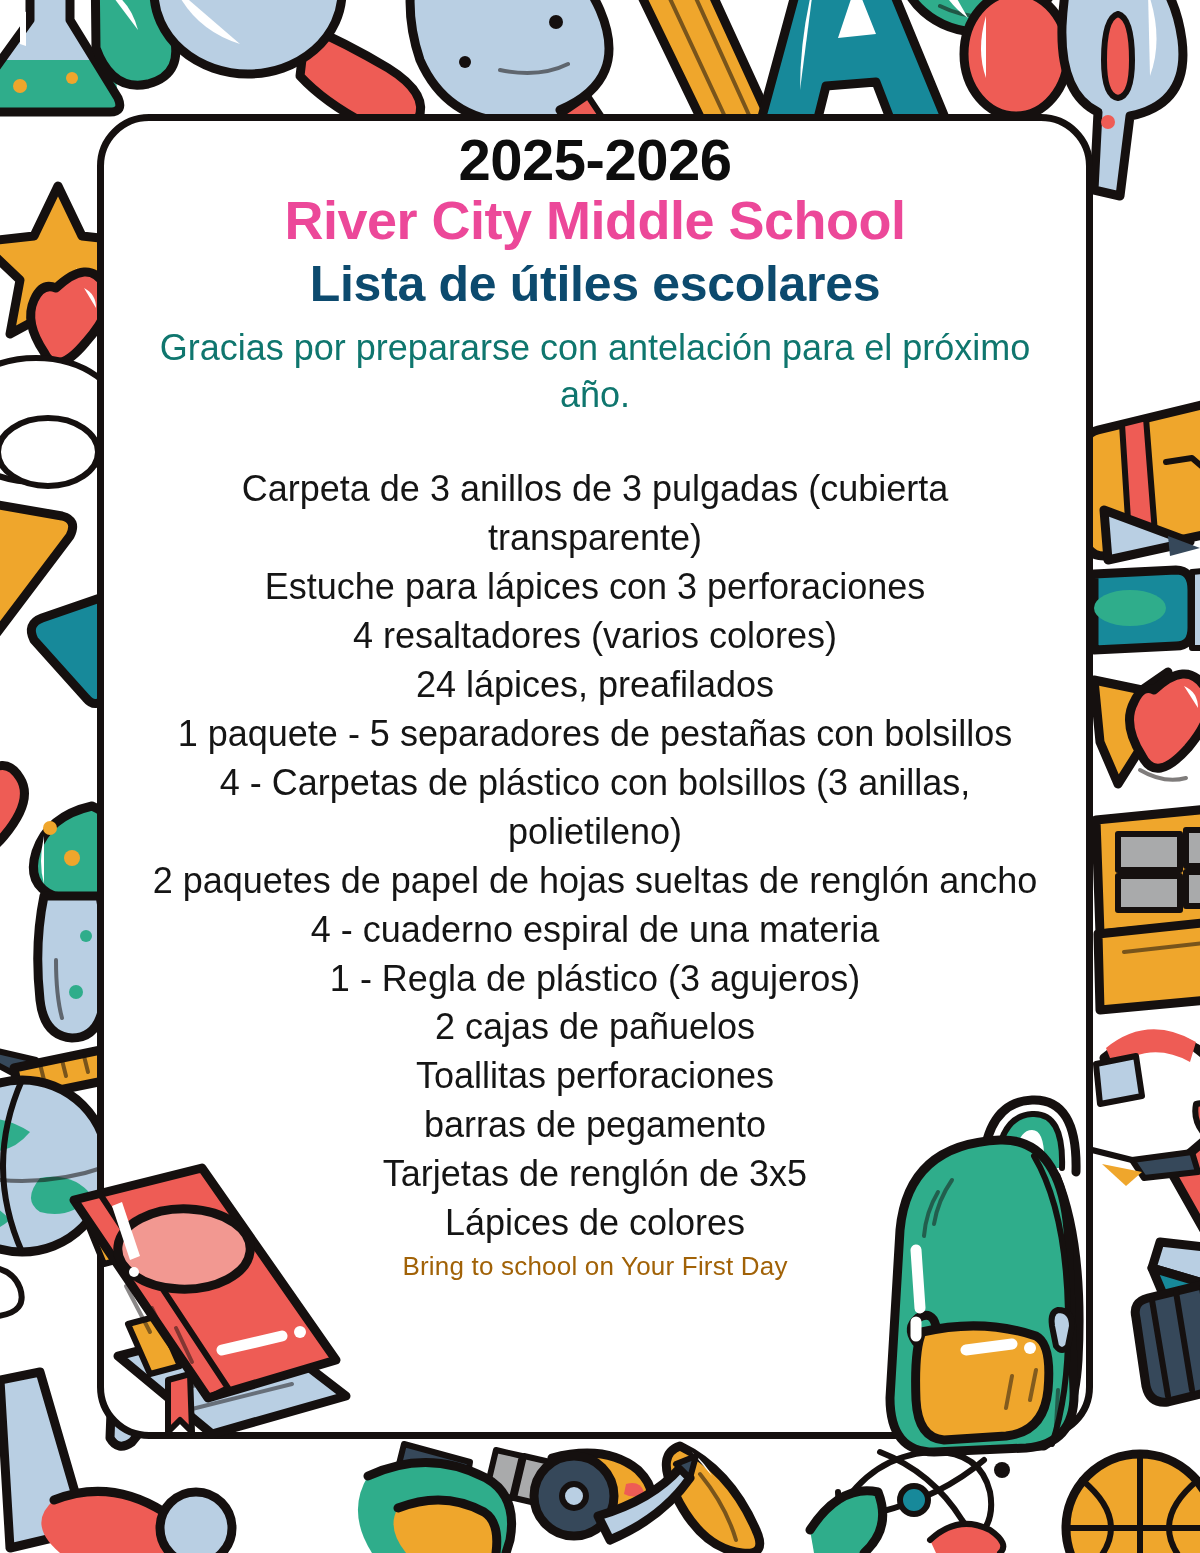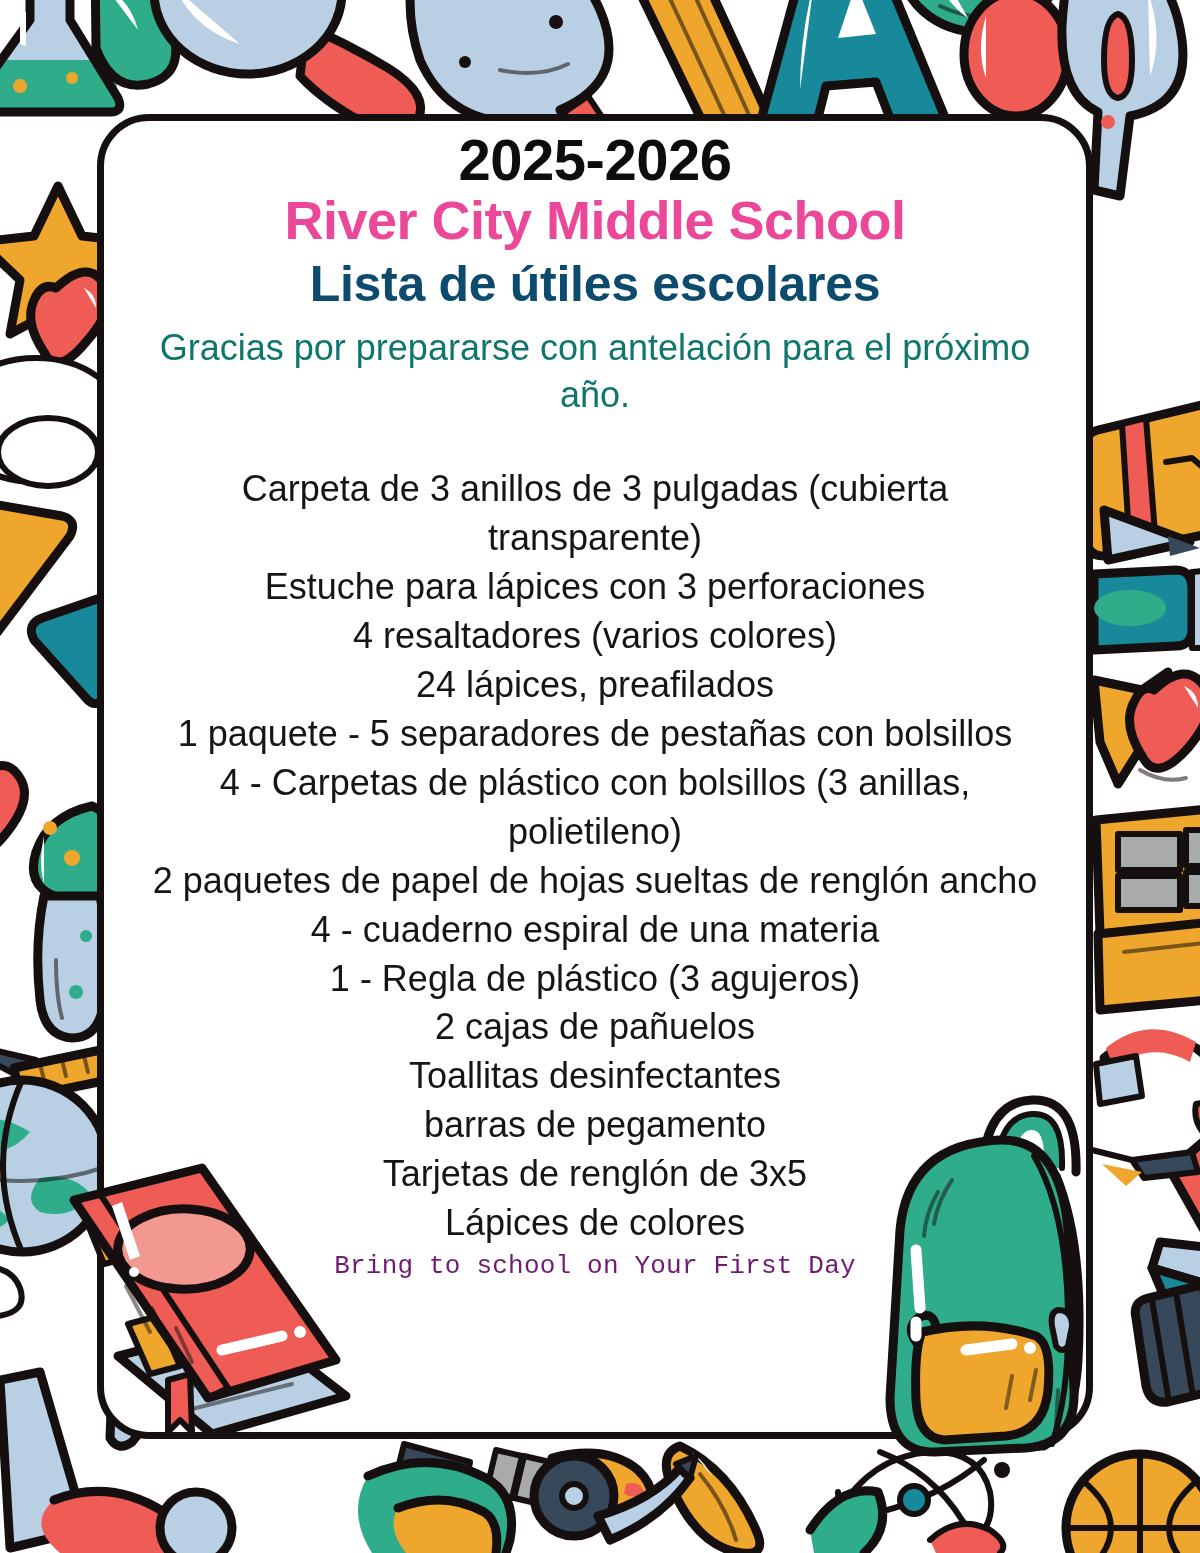--- a/index.html
+++ b/index.html
@@ -92,24 +92,24 @@
 
   .list-item {
     font-size: 36px;
     font-weight: normal;
     color: #151515;
     line-height: 1.36;
     padding: 0 8px;
   }
 
   .closing {
-    font-family: Liberation Mono, monospace;
+    font-family: Liberation Sans, sans-serif;
     font-size: 26px;
     font-weight: normal;
-    color: #701a75;
+    color: #a16207;
     line-height: 1.3;
     letter-spacing: 0.2px;
     margin-top: 2px;
   }
 
   
   .front-doodle { position: absolute; z-index: 20; }
 </style>
 </head>
 <body>
@@ -481,21 +481,21 @@
         <div class="list-item">Carpeta de 3 anillos de 3 pulgadas (cubierta transparente)</div>
         <div class="list-item">Estuche para lápices con 3 perforaciones</div>
         <div class="list-item">4 resaltadores (varios colores)</div>
         <div class="list-item">24 lápices, preafilados</div>
         <div class="list-item">1 paquete - 5 separadores de pestañas con bolsillos</div>
         <div class="list-item">4 - Carpetas de plástico con bolsillos (3 anillas, polietileno)</div>
         <div class="list-item">2 paquetes de papel de hojas sueltas de renglón ancho</div>
         <div class="list-item">4 - cuaderno espiral de una materia</div>
         <div class="list-item">1 - Regla de plástico (3 agujeros)</div>
         <div class="list-item">2 cajas de pañuelos</div>
-        <div class="list-item">Toallitas desinfectantes</div>
+        <div class="list-item">Toallitas perforaciones</div>
         <div class="list-item">barras de pegamento</div>
         <div class="list-item">Tarjetas de renglón de 3x5</div>
         <div class="list-item">Lápices de colores</div>
       </div>
 
       <div class="closing">Bring to school on Your First Day</div>
     </div>
   </div>
 
   <svg class="front-doodle" style="left:0; top:1060px; width:1200px; height:493px;" viewBox="0 0 1200 493" xmlns="http://www.w3.org/2000/svg">

